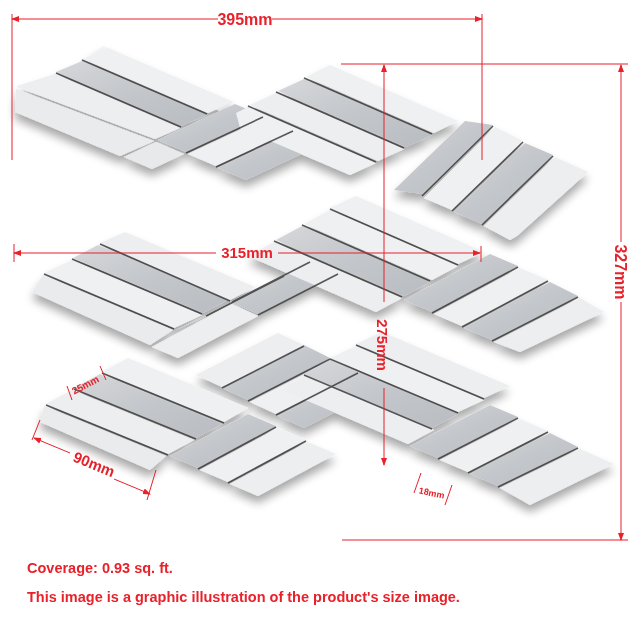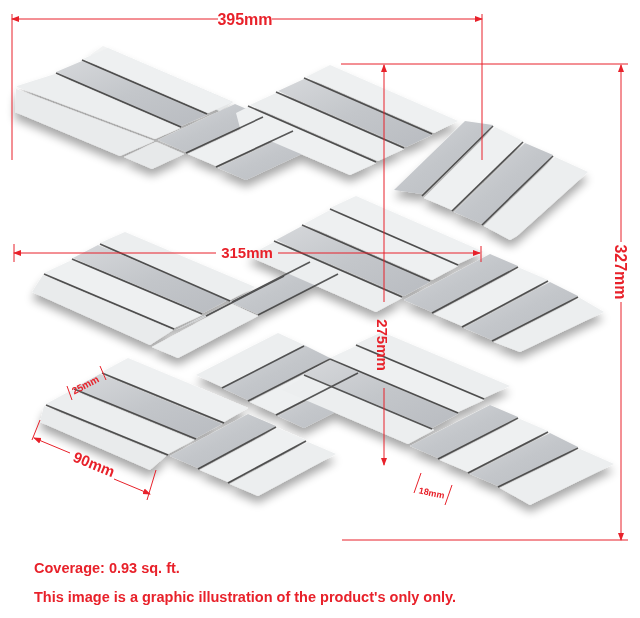--- a/index.html
+++ b/index.html
@@ -1,19 +1,19 @@
 <!DOCTYPE html>
 <html><head>
 <meta charset="utf-8">
 <style>
   html, body { margin: 0; padding: 0; background: #ffffff; }
   body { width: 640px; height: 618px; position: relative; overflow: hidden; font-family: "Liberation Sans", sans-serif; }
   #stage { position: absolute; left: 0; top: 0; width: 640px; height: 618px; }
   .dim-label { font-family: "Liberation Sans", sans-serif; font-weight: bold; fill: #e8212a; }
-  .caption { position: absolute; left: 27px; font-family: "Liberation Sans", sans-serif; font-weight: bold; color: #e8212a; font-size: 14.5px; white-space: nowrap; margin-left: 7px; }
+  .caption { position: absolute; left: 27px; font-family: "Liberation Sans", sans-serif; font-weight: bold; color: #e8212a; font-size: 14.5px; white-space: nowrap; }
   #coverage { top: 560px; }
   #disclaimer { top: 589px; }
 </style>
 </head>
 <body>
 
 <svg id="stage" width="640" height="618" viewBox="0 0 640 618" xmlns="http://www.w3.org/2000/svg">
   <defs>
     <linearGradient id="gW" x1="0" y1="0" x2="1" y2="1">
       <stop offset="0" stop-color="#f3f4f4"></stop>
@@ -188,13 +188,13 @@
   <text class="dim-label" x="245" y="25" font-size="16" text-anchor="middle">395mm</text>
   <text class="dim-label" x="0" y="0" font-size="16" text-anchor="middle" transform="translate(615,272) rotate(90)">327mm</text>
   <text class="dim-label" x="247" y="258" font-size="15" text-anchor="middle">315mm</text>
   <text class="dim-label" x="0" y="0" font-size="15" text-anchor="middle" transform="translate(377,345) rotate(90)">275mm</text>
   <text class="dim-label" x="0" y="0" font-size="15" text-anchor="middle" transform="translate(92,469) rotate(22)">90mm</text>
   <text class="dim-label" x="0" y="0" font-size="10" text-anchor="middle" transform="translate(87,388) rotate(-28)">25mm</text>
   <text class="dim-label" x="0" y="0" font-size="9" text-anchor="middle" transform="translate(431,496) rotate(12)">18mm</text>
 </svg>
 
 <div id="coverage" class="caption">Coverage: 0.93 sq. ft.</div>
-<div id="disclaimer" class="caption">This image is a graphic illustration of the product's only only.</div>
+<div id="disclaimer" class="caption">This image is a graphic illustration of the product's size image.</div>
 
 </body></html>

